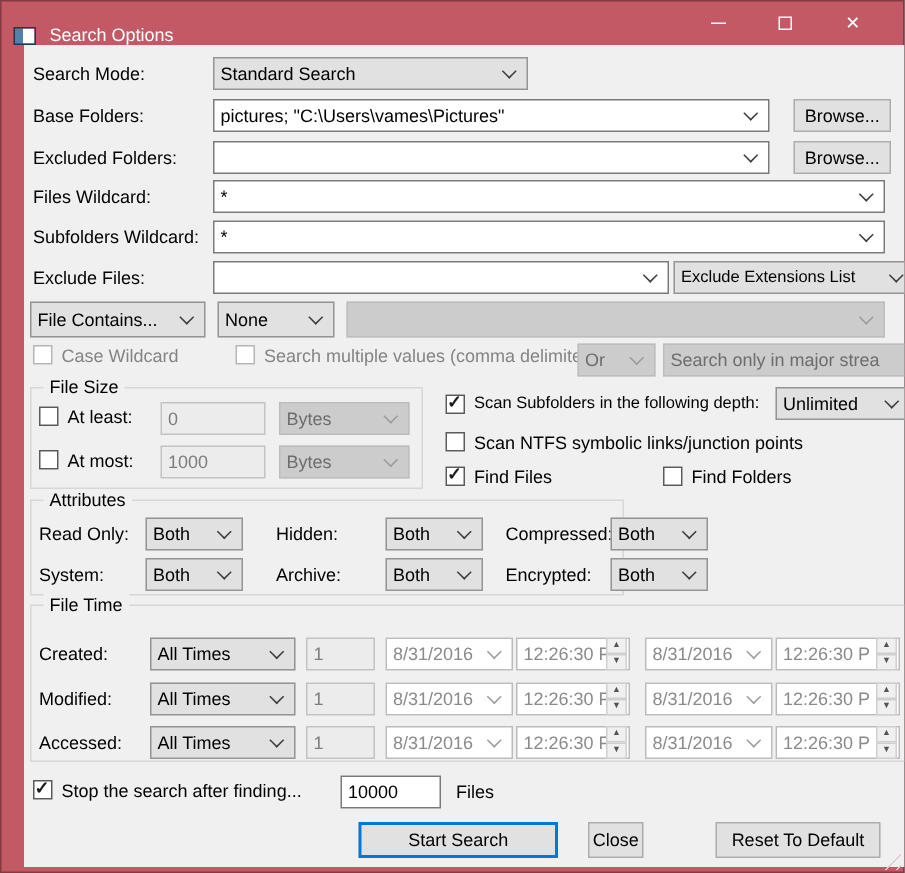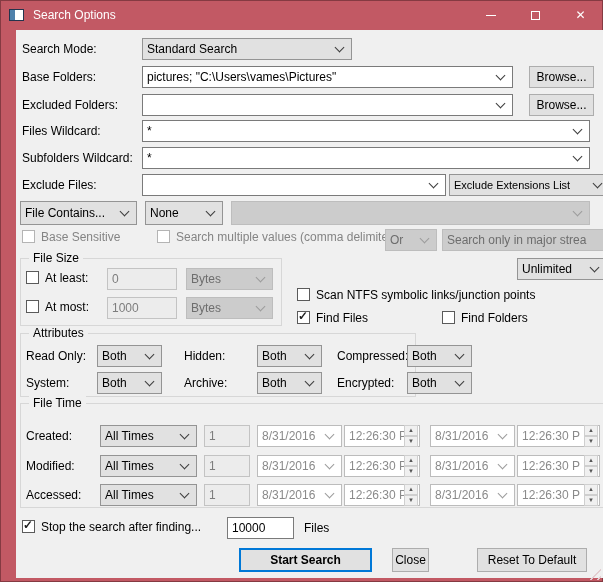--- a/index.html
+++ b/index.html
@@ -4,21 +4,21 @@
 <style>
   :root{
     --titlebar:#c25964; --title-text:#ffffff; --dialog-bg:#f0f0f0;
     --accent:#0078d7; --control-border:#7a7a7a; --button-border:#adadad;
     --button-bg:#e1e1e1; --disabled-bg:#cccccc; --disabled-text:#6d6d6d;
   }
   html,body{margin:0;padding:0;background:#555;}
   *{font-family:"Liberation Sans",sans-serif;}
   .window{position:relative;width:603px;height:582px;background:var(--titlebar);
     box-shadow:inset 0 0 0 1px rgba(60,20,25,.45);overflow:hidden;}
-  .titlebar{position:absolute;left:0;top:0;right:0;height:30px;display:flex;align-items:center;}
+  .titlebar{position:absolute;left:0;top:0;right:12px;height:30px;display:flex;align-items:flex-end;}
   .app-icon{width:15px;height:12px;margin-left:9px;border:1px solid #23344d;
     background:linear-gradient(to right,#4f81ab 0 42%,#ffffff 42%);box-sizing:border-box;}
   .title{color:var(--title-text);font-size:12px;margin-left:9px;flex:1;white-space:nowrap;}
   .cap-btn{width:45px;height:30px;display:flex;align-items:center;justify-content:center;color:#fff;font-size:12px;}
   .min-glyph{width:10px;height:1px;background:#fff;}
   .max-glyph{width:9px;height:9px;border:1px solid #fff;box-sizing:border-box;}
   .client{position:absolute;left:4px;top:30px;width:595px;height:548px;background:var(--dialog-bg);margin-left:12px;}
   .lbl{position:absolute;font-size:12px;color:#000;white-space:nowrap;}
   .combo{position:absolute;height:22px;box-sizing:border-box;display:flex;align-items:center;font-size:12px;color:#000;}
   .combo.grey{background:var(--button-bg);border:1px solid #949494;}
@@ -43,21 +43,21 @@
   .gtitle{position:absolute;top:-8px;left:8px;background:var(--dialog-bg);padding:0 4px;font-size:12px;color:#000;}
   .dtp{position:absolute;height:22px;box-sizing:border-box;background:#fff;border:1px solid #bcbcbc;
     display:flex;align-items:center;font-size:12px;color:#8a8a8a;}
   .dtp .txt{flex:1;padding:0 4px;overflow:hidden;white-space:nowrap;}
   .spin{display:flex;flex-direction:column;flex:none;margin-right:1px;}
   .spin span{font-size:6px;line-height:9px;width:14px;text-align:center;color:#555;
     background:#f0f0f0;border:1px solid #cfcfcf;box-sizing:border-box;}
   .btn{position:absolute;height:24px;background:var(--button-bg);border:1px solid var(--button-border);
     box-sizing:border-box;display:flex;align-items:center;justify-content:center;font-size:12px;color:#000;}
   .btn.small{height:22px;}
-  .btn.default{border:2px solid var(--accent);font-weight:bold;}
+  .btn.default{border:2px solid var(--accent);}
   .grip{position:absolute;right:2px;bottom:2px;width:14px;height:14px;
     background:repeating-linear-gradient(-45deg,transparent 0 2px,#e3cdd0 2px 3px,transparent 3px 5px);
     clip-path:polygon(100% 0,100% 100%,0 100%);}
   .fs11{font-size:11px;}
 </style>
 </head>
 <body>
 
 <div class="window">
   <div class="titlebar">
@@ -126,21 +126,21 @@
       <span class="txt">File Contains...</span>
       <span class="chev"></span>
     </div>
     <div class="combo disabled" style="left:215px;top:171px;width:359px;height:24px">
       <span class="txt"></span>
       <span class="chev"></span>
     </div>
 
     <div class="opt disabled" style="left:6px;top:200px">
       <span class="cb"></span>
-      <span>Base Sensitive</span>
+      <span>Case Wildcard</span>
     </div>
     <div class="opt disabled" style="left:141px;top:200px">
       <span class="cb"></span>
       <span>Search multiple values (comma delimited)</span>
     </div>
     <div class="combo disabled" style="left:369px;top:199px;width:52px">
       <span class="txt">Or</span>
       <span class="chev"></span>
     </div>
     <div class="combo disabled" style="left:426px;top:199px;width:194px">
@@ -163,20 +163,24 @@
     <div class="opt" style="left:10px;top:270px">
       <span class="cb"></span>
       <span>At most:</span>
     </div>
     <input class="edit disabled" style="left: 91px; top: 267px; width: 70px;" value="1000">
     <div class="combo disabled" style="left:170px;top:267px;width:87px">
       <span class="txt">Bytes</span>
       <span class="chev"></span>
     </div>
 
+    <div class="opt fs11" style="left:281px;top:233px">
+      <span class="cb checked"></span>
+      <span>Scan Subfolders in the following depth:</span>
+    </div>
     <div class="combo grey" style="left:501px;top:228px;width:90px">
       <span class="txt">Unlimited</span>
       <span class="chev"></span>
     </div>
     <div class="opt" style="left:281px;top:258px">
       <span class="cb"></span>
       <span>Scan NTFS symbolic links/junction points</span>
     </div>
     <div class="opt" style="left:281px;top:281px">
       <span class="cb checked"></span>

